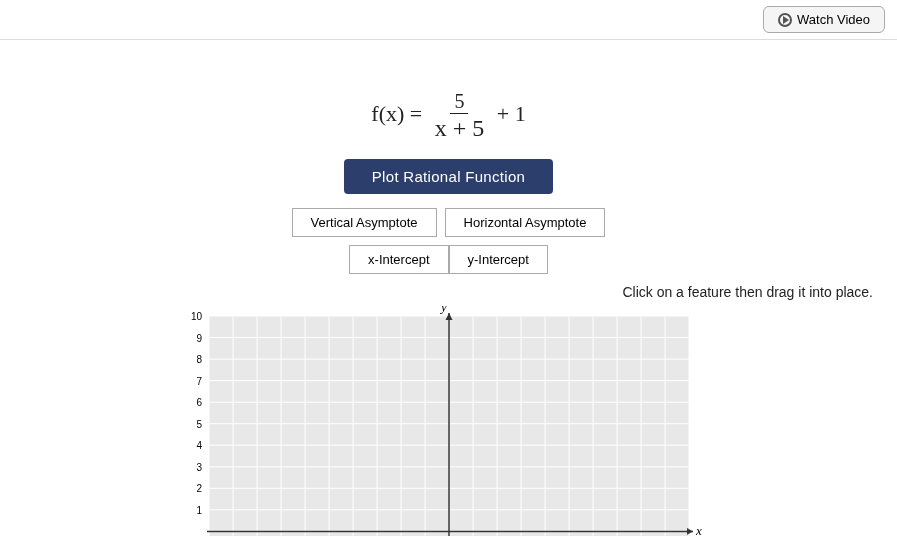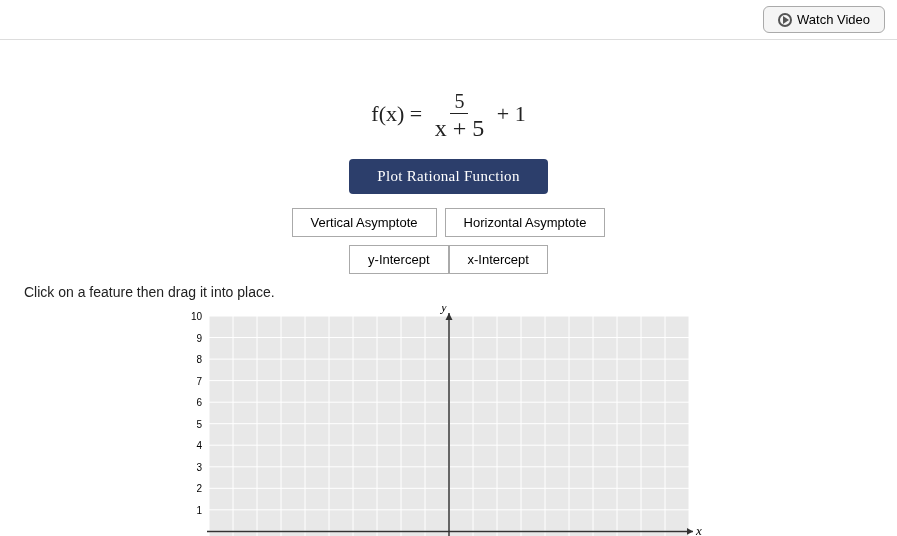--- a/index.html
+++ b/index.html
@@ -84,21 +84,21 @@
       line-height: 1.2;
     }
     .plot-btn {
       display: block;
       margin: 0 auto 14px auto;
       background: #2c3e6b;
       color: #fff;
       border: none;
       padding: 9px 28px;
       font-size: 15px;
-      font-family: Liberation Serif, serif;
+      font-family: Liberation Sans, sans-serif;
       border-radius: 4px;
       cursor: pointer;
       letter-spacing: 0.3px;
     }
     .asymptote-buttons {
       display: flex;
       justify-content: center;
       gap: 8px;
       margin-bottom: 8px;
     }
@@ -118,21 +118,21 @@
     }
     .intercept-btn {
       border: 1px solid #aaa;
       background: #fff;
       padding: 6px 18px;
       font-size: 13px;
       font-family: Arial, sans-serif;
       cursor: pointer;
     }
     .drag-instruction {
-      text-align: left;
+      text-align: right;
       font-size: 14px;
       font-family: Arial, sans-serif;
       margin-bottom: 6px;
     }
     .graph-container {
       display: flex;
       justify-content: center;
       position: relative;
     }
     .graph-wrap {
@@ -178,22 +178,22 @@
   </div>
 
   <button class="plot-btn">Plot Rational Function</button>
 
   <div class="asymptote-buttons">
     <button class="asym-btn">Vertical Asymptote</button>
     <button class="asym-btn">Horizontal Asymptote</button>
   </div>
 
   <div class="intercept-buttons">
+    <button class="intercept-btn">x-Intercept</button>
     <button class="intercept-btn">y-Intercept</button>
-    <button class="intercept-btn">x-Intercept</button>
   </div>
 
   <p class="drag-instruction">Click on a feature then drag it into place.</p>
 
   <div class="graph-container">
     <div class="graph-wrap">
       <svg class="graph-svg" viewBox="0 0 560 310">
 
         <rect x="40" y="10" width="480" height="280" fill="#e8e8e8"></rect>
 

